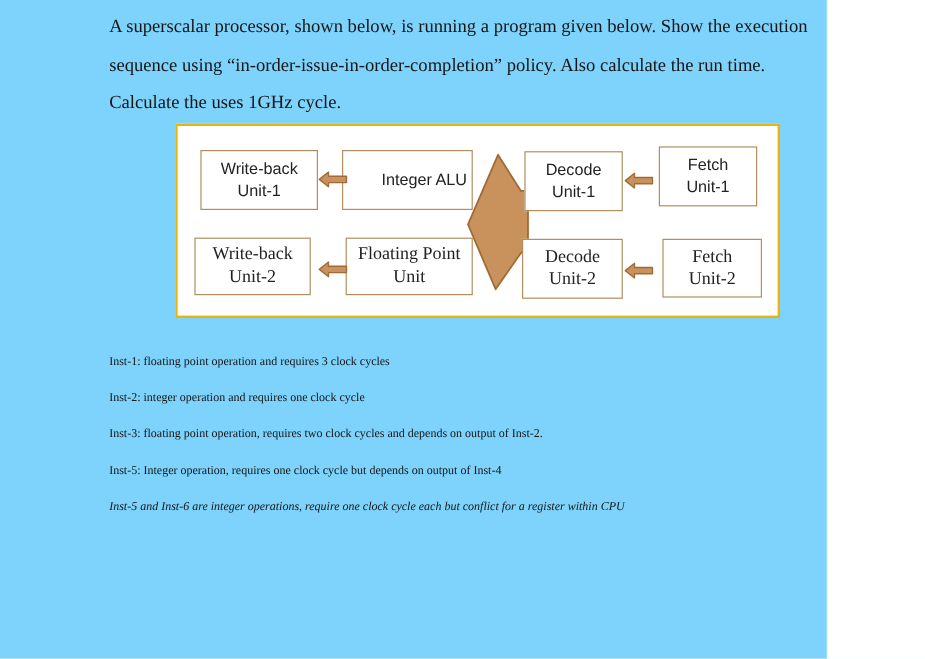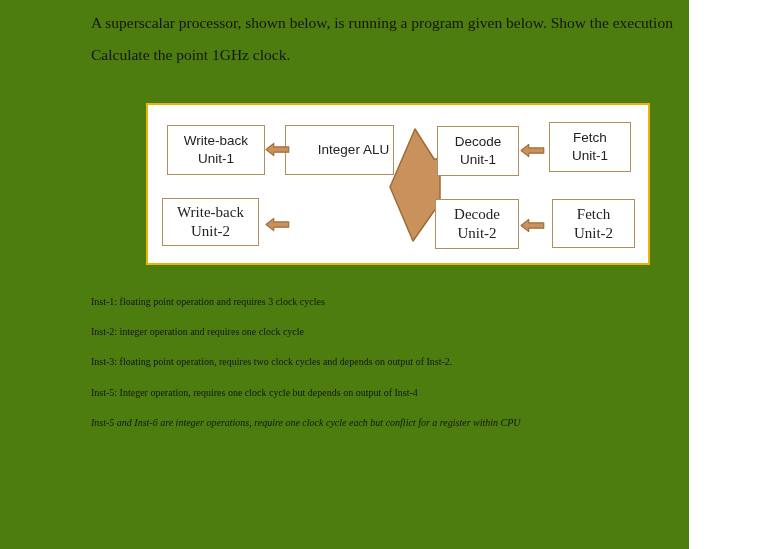--- a/index.html
+++ b/index.html
@@ -1,19 +1,19 @@
 <!DOCTYPE html>
 <html><head>
 <meta charset="utf-8">
 <style>
   html,body { margin:0; padding:0; background:#ffffff; }
   .page {
     position:relative;
     width:689px; height:549px;
-    background:#4d7c0f;
+    background:#7dd3fc;
     font-family:"Liberation Serif", serif;
     color:#151515;
     overflow:hidden;
   }
 
   
   .intro {
     position:absolute; left:91px; top:7px; width:625px;
     font-size:15.5px;
   }
@@ -66,21 +66,22 @@
   .instructions p { margin:0 0 10.5px 0; line-height:19.7px; }
   .instructions p.just { text-align:justify;font-style:italic; }
 </style>
 </head>
 <body>
 
 <div class="page">
 
   <div class="intro">
     <div class="line">A superscalar processor, shown below, is running a program given below. Show the execution</div>
-    <div class="line">Calculate the point 1GHz clock.</div>
+    <div class="line">sequence using “in-order-issue-in-order-completion” policy. Also calculate the run time.</div>
+    <div class="line">Calculate the uses 1GHz cycle.</div>
   </div>
 
   <div class="diagram">
 
     <svg class="big-arrow-svg" viewBox="0 0 500 158">
       <polygon points="242,82 267,24 286,54 292,54 292,101 286,106 265,136" stroke-width="1.5" stroke-linejoin="round" fill="#c9915c" stroke="#a06b36"></polygon>
     </svg>
 
     <div class="dbox sans box-wb1">
       <span>Write-back</span>
@@ -94,20 +95,24 @@
       <span>Unit-1</span>
     </div>
     <div class="dbox sans box-f1">
       <span>Fetch</span>
       <span>Unit-1</span>
     </div>
 
     <div class="dbox serif box-wb2">
       <span>Write-back</span>
       <span>Unit-2</span>
+    </div>
+    <div class="dbox serif box-fpu">
+      <span>Floating Point</span>
+      <span>Unit</span>
     </div>
     <div class="dbox serif box-dec2">
       <span>Decode</span>
       <span>Unit-2</span>
     </div>
     <div class="dbox serif box-f2">
       <span>Fetch</span>
       <span>Unit-2</span>
     </div>
 

